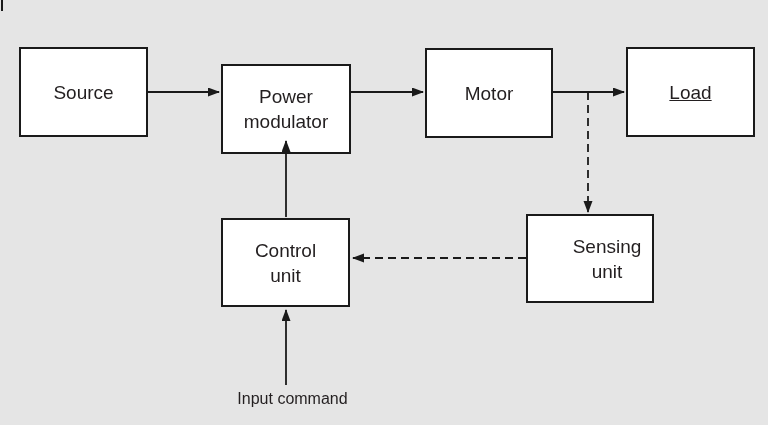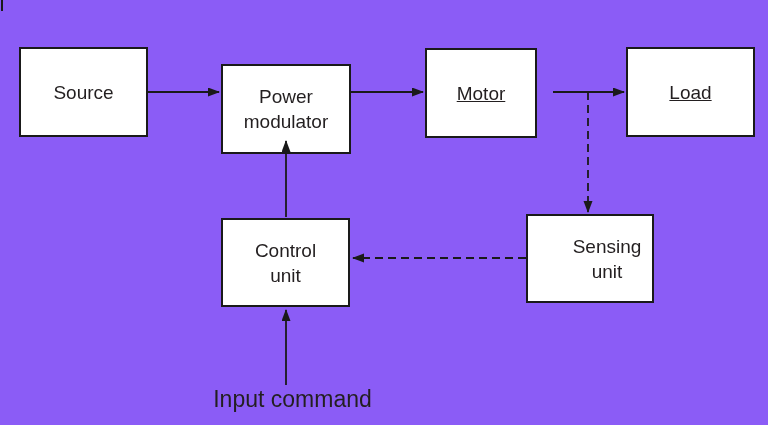--- a/index.html
+++ b/index.html
@@ -4,60 +4,60 @@
 <style>
   html, body {
     margin: 0;
     padding: 0;
     background: #ffffff;
   }
   .canvas {
     position: relative;
     width: 768px;
     height: 425px;
-    background: #8b5cf6;
+    background: #e5e5e5;
     font-family: "Liberation Sans", "DejaVu Sans", sans-serif;
     color: #231f20;
     overflow: hidden;
   }
   .node {
     position: absolute;
     box-sizing: border-box;
     border: 2px solid #1a1a1a;
     background: #ffffff;
     display: flex;
     align-items: center;
     justify-content: center;
     text-align: center;
     font-size: 19px;
     line-height: 25px;
     white-space: pre-line;
     z-index: 1;
   }
   .node-source          { left: 19px;  top: 47px;  width: 129px; height: 90px; }
   .node-power-modulator { left: 221px; top: 64px;  width: 130px; height: 90px; }
-  .node-motor           { left: 425px; top: 48px;  width: 112px; height: 90px; text-decoration: underline; }
+  .node-motor           { left: 425px; top: 48px;  width: 128px; height: 90px; }
   .node-load            { left: 626px; top: 47px;  width: 129px; height: 90px; text-decoration: underline; }
   .node-control-unit    { left: 221px; top: 218px; width: 129px; height: 89px; }
   .node-sensing-unit    { left: 526px; top: 214px; width: 128px; height: 89px; padding-left: 34px; }
   .connector-layer {
     position: absolute;
     left: 0; top: 0;
     width: 768px;
     height: 425px;
     z-index: 2;
     pointer-events: none;
   }
   .free-label {
     position: absolute;
     left: 195px;
     top: 387px;
     width: 195px;
     text-align: center;
-    font-size: 23px;
+    font-size: 16px;
     line-height: 24px;
     z-index: 1;
   }
   .scan-artifact {
     position: absolute;
     left: 1px;
     top: 0px;
     width: 2px;
     height: 11px;
     background: #1a1a1a;

